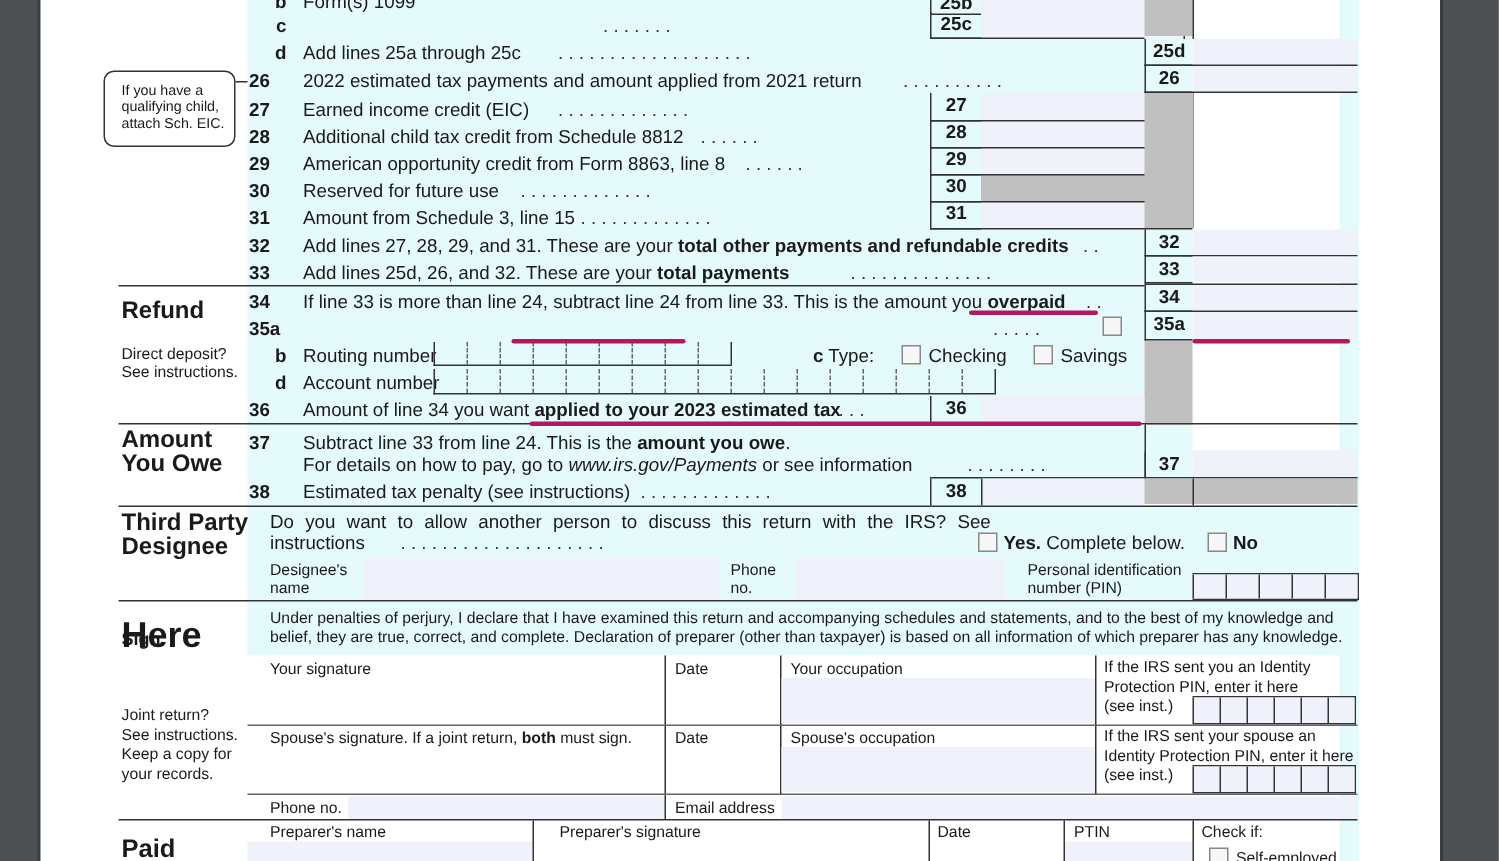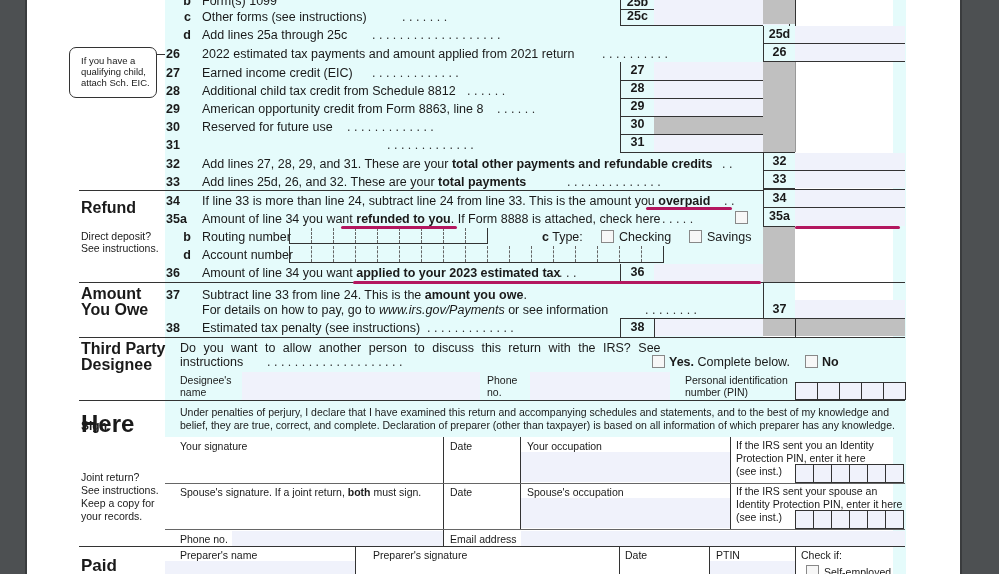--- a/index.html
+++ b/index.html
@@ -54,21 +54,20 @@
     <div>If you have a</div>
     <div>qualifying child,</div>
     <div>attach Sch. EIC.</div>
   </div>
   <div class="hline" style="left:130px; top:54px; width:8px;"></div>
 
   <span class="abs sub" style="left:150px; top:-6px;">b</span>
   <span class="abs t" style="left:175px; top:-6px;">Form(s) 1099</span>
 
   <span class="abs sub" style="left:150px; top:10px;">c</span>
-  <span class="abs t" style="left:175px; top:10px;">Other forms (see instructions)</span>
   <span class="abs t dots" style="left:375px; top:10px;">.   .   .   .   .   .   .</span>
 
   <span class="abs sub" style="left:150px; top:28px;">d</span>
   <span class="abs t" style="left:175px; top:28px;">Add lines 25a through 25c</span>
   <span class="abs t dots" style="left:345px; top:28px;">.   .   .   .   .   .   .   .   .   .   .   .   .   .   .   .   .   .   .</span>
 
   <span class="abs ln" style="left:139px; top:47px;">26</span>
   <span class="abs t" style="left:175px; top:47px;">2022 estimated tax payments and amount applied from 2021 return</span>
   <span class="abs t dots" style="left:575px; top:47px;">.   .   .   .   .   .   .   .   .   .</span>
 
@@ -82,20 +81,21 @@
 
   <span class="abs ln" style="left:139px; top:102px;">29</span>
   <span class="abs t" style="left:175px; top:102px;">American opportunity credit from Form 8863, line 8</span>
   <span class="abs t dots" style="left:470px; top:102px;">.   .   .   .   .   .</span>
 
   <span class="abs ln" style="left:139px; top:120px;">30</span>
   <span class="abs t" style="left:175px; top:120px;">Reserved for future use</span>
   <span class="abs t dots" style="left:320px; top:120px;">.   .   .   .   .   .   .   .   .   .   .   .   .</span>
 
   <span class="abs ln" style="left:139px; top:138px;">31</span>
+  <span class="abs t" style="left:175px; top:138px;">Amount from Schedule 3, line 15</span>
   <span class="abs t dots" style="left:360px; top:138px;">.   .   .   .   .   .   .   .   .   .   .   .   .</span>
 
   <span class="abs ln" style="left:139px; top:157px;">32</span>
   <span class="abs t" style="left:175px; top:157px;"><span>Add lines 27, 28, 29, and 31. These are your </span><b>total other payments and refundable credits</b></span>
   <span class="abs t dots" style="left:695px; top:157px;">.   .</span>
 
   <span class="abs ln" style="left:139px; top:175px;">33</span>
   <span class="abs t" style="left:175px; top:175px;"><span>Add lines 25d, 26, and 32. These are your </span><b>total payments</b></span>
   <span class="abs t dots" style="left:540px; top:175px;">.   .   .   .   .   .   .   .   .   .   .   .   .   .</span>
 
@@ -149,21 +149,20 @@
 
   <div class="section" style="left:54px; top:200px;">Refund</div>
   <div class="abs small" style="left:54px; top:230px;">Direct deposit?</div>
   <div class="abs small" style="left:54px; top:242px;">See instructions.</div>
 
   <span class="abs ln" style="left:139px; top:194px;">34</span>
   <span class="abs t" style="left:175px; top:194px;"><span>If line 33 is more than line 24, subtract line 24 from line 33. This is the amount you </span><b>overpaid</b></span>
   <span class="abs t dots" style="left:697px; top:194px;">.   .</span>
 
   <span class="abs ln" style="left:139px; top:212px;">35a</span>
-  <span class="abs t" style="left:175px; top:212px;"><span>Amount of line 34 you want </span><b>refunded to you</b><span>. If Form 8888 is attached, check here</span></span>
   <span class="abs t dots" style="left:635px; top:212px;">.   .   .   .   .</span>
   <div class="cb" style="left:708px; top:211px;"></div>
 
   <span class="abs sub" style="left:150px; top:230px;">b</span>
   <span class="abs t" style="left:175px; top:230px;">Routing number</span>
   <div class="digit-row" style="left:262px; top:228px; height:16px; border-left:1px solid #333; border-bottom:1px solid #333;">
     <span style="width:22px"></span>
       <span style="width:22px"></span>
       <span style="width:22px"></span>
       <span style="width:22px"></span>

